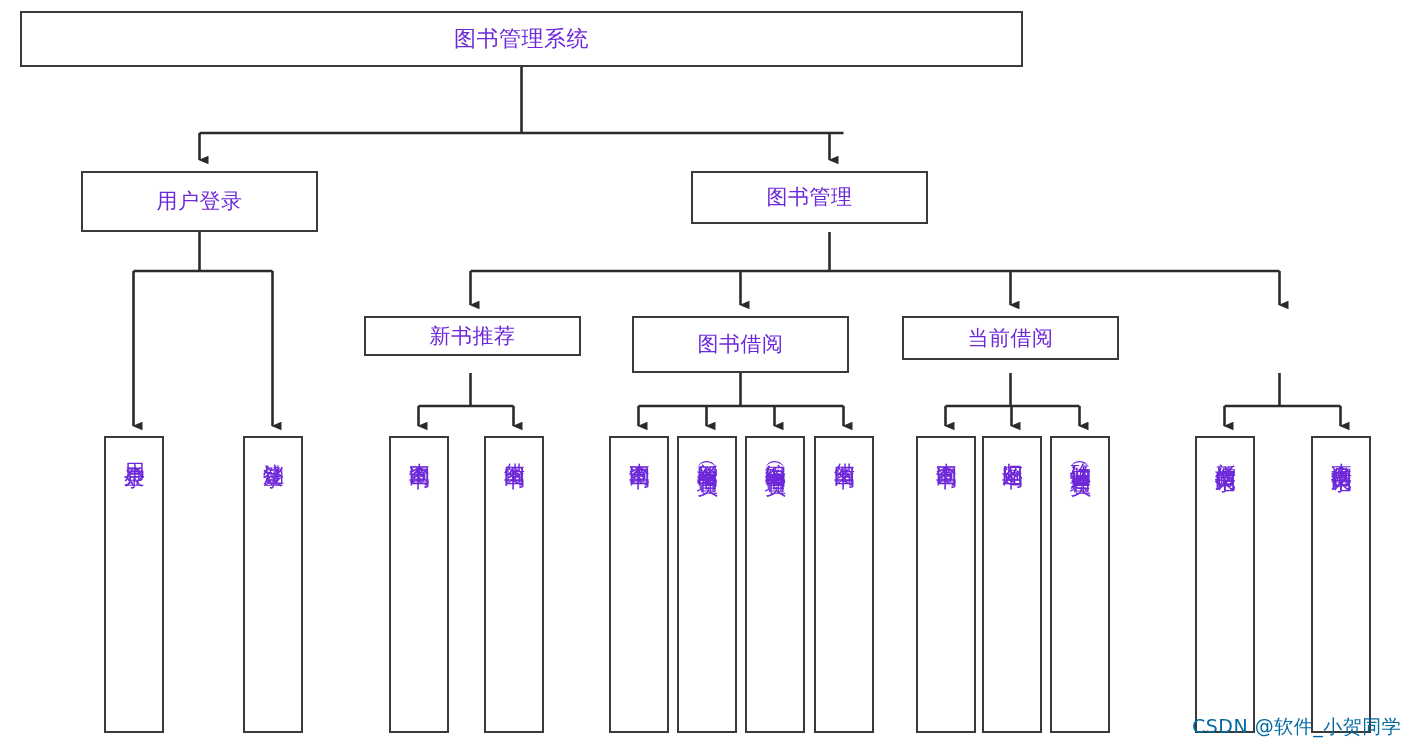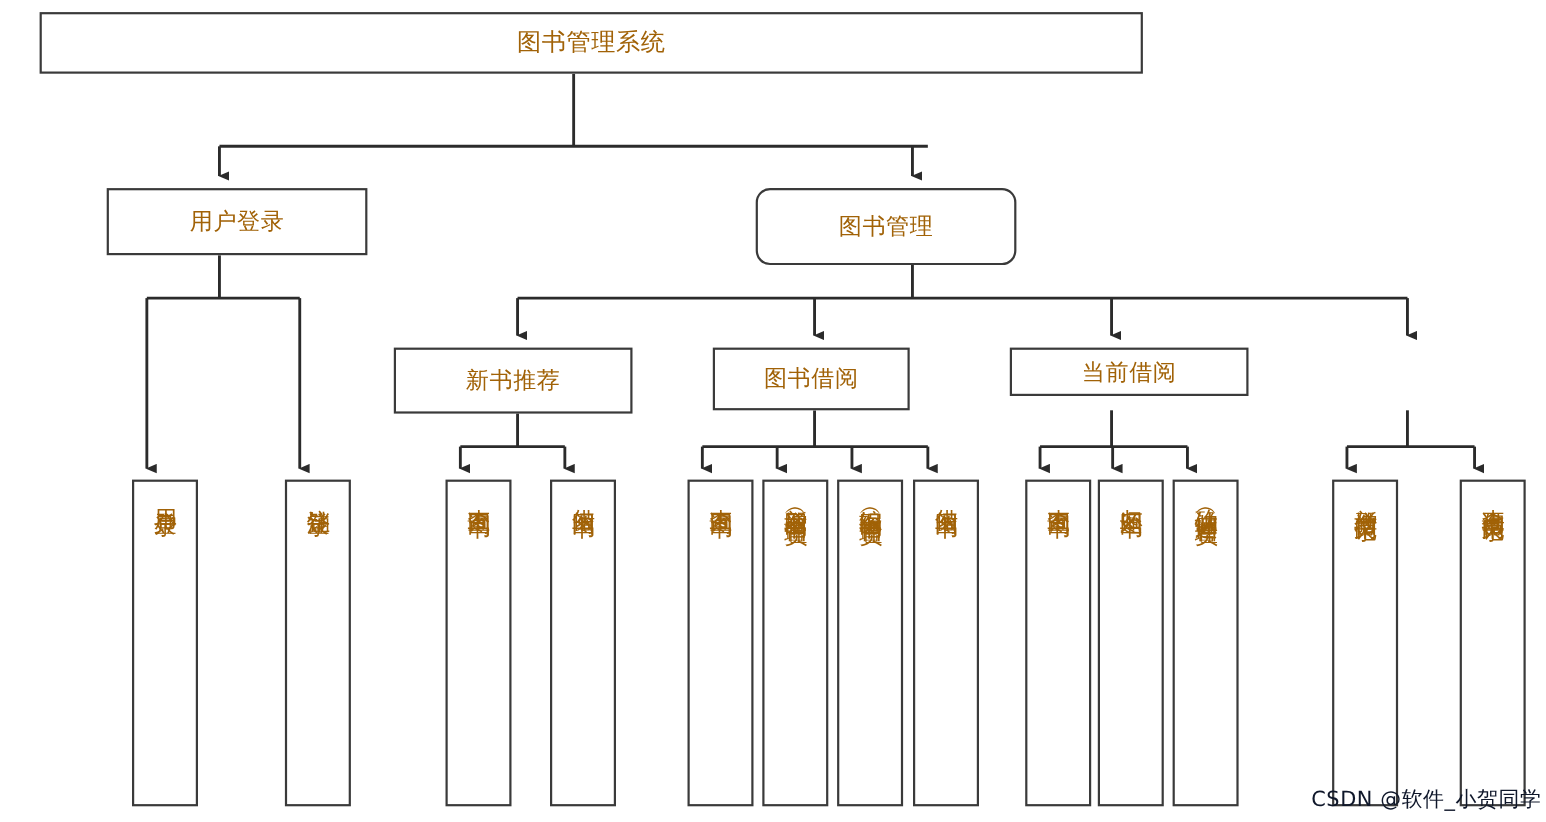--- a/index.html
+++ b/index.html
@@ -27,23 +27,22 @@
     pointer-events: none;
   }
   .node {
     position: absolute;
     box-sizing: border-box;
     background: #ffffff;
     border: 2px solid #3a3a3a;
     display: flex;
     align-items: center;
     justify-content: center;
-    color: #a16207;
+    color: #6d28d9;
     text-align: center;
-    margin-left: 16px;
   }
   .node-label {
     display: block;
     line-height: 1.18;
     letter-spacing: 0.5px;
   }
   
   .node.horizontal .node-label {
     writing-mode: horizontal-tb;
     font-size: 21px;
@@ -60,21 +59,21 @@
   .node.vertical .node-label {
     writing-mode: vertical-rl;
     text-orientation: upright;
     font-size: 21px;
     line-height: 1.1;
     letter-spacing: 2px;
     white-space: nowrap;
   }
   .watermark {
     position: absolute;
-    color: #0f172a;
+    color: #0369a1;
     font-size: 19px;
     font-family: "DejaVu Sans", "Liberation Sans", sans-serif;
     white-space: nowrap;
     letter-spacing: 0.5px;
   }
 </style>
 </head>
 <body>
 
 <div id="diagram-root">
@@ -129,28 +128,28 @@
     </g>
   </svg>
 
   <div class="node horizontal root" style="left:20px; top:11px; width:1003px; height:56px;">
     <span class="node-label">图书管理系统</span>
   </div>
 
   <div class="node horizontal" style="left:81px; top:171px; width:237px; height:61px;">
     <span class="node-label">用户登录</span>
   </div>
-  <div class="node horizontal" style="left:671px; top:171px; width:237px; height:70px;border-radius:13px;">
+  <div class="node horizontal" style="left:691px; top:171px; width:237px; height:53px;">
     <span class="node-label">图书管理</span>
   </div>
 
-  <div class="node horizontal" style="left:342px; top:316px; width:217px; height:60px;">
+  <div class="node horizontal" style="left:364px; top:316px; width:217px; height:40px;">
     <span class="node-label">新书推荐</span>
   </div>
-  <div class="node horizontal" style="left:632px; top:316px; width:179px; height:57px;">
+  <div class="node horizontal" style="left:632px; top:316px; width:217px; height:57px;">
     <span class="node-label">图书借阅</span>
   </div>
   <div class="node horizontal" style="left:902px; top:316px; width:217px; height:44px;">
     <span class="node-label">当前借阅</span>
   </div>
 
   <div class="node vertical" style="left:104px; top:436px; width:60px; height:297px;">
     <span class="node-label">用户登录</span>
   </div>
   <div class="node vertical" style="left:243px; top:436px; width:60px; height:297px;">

